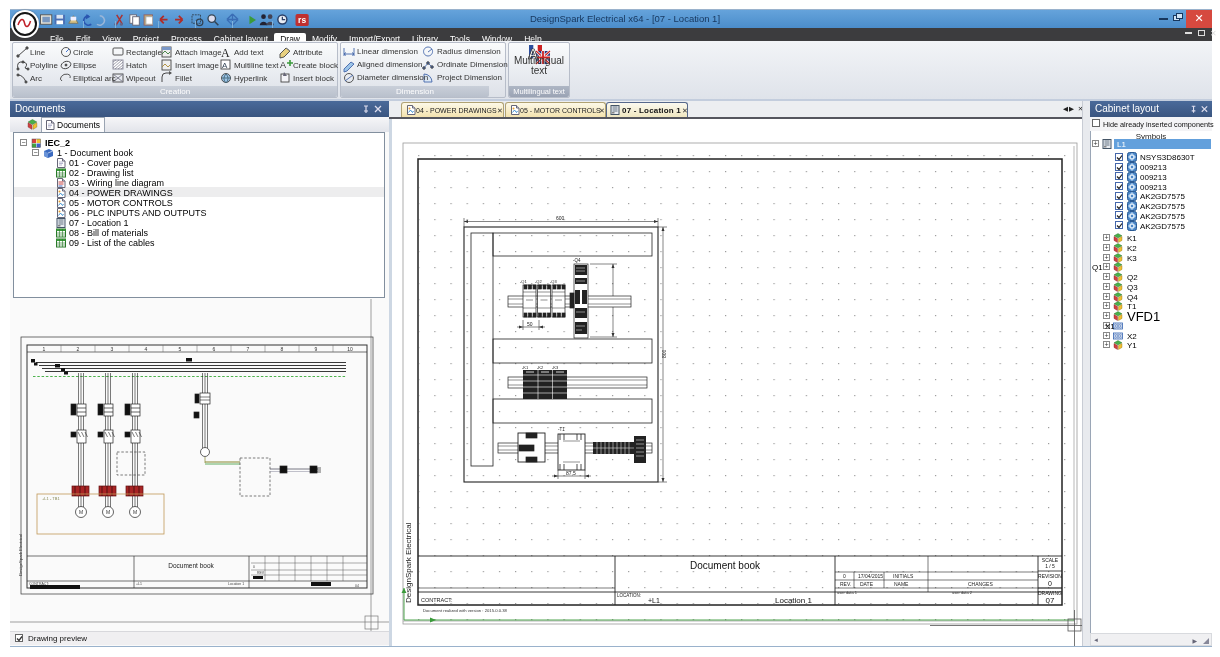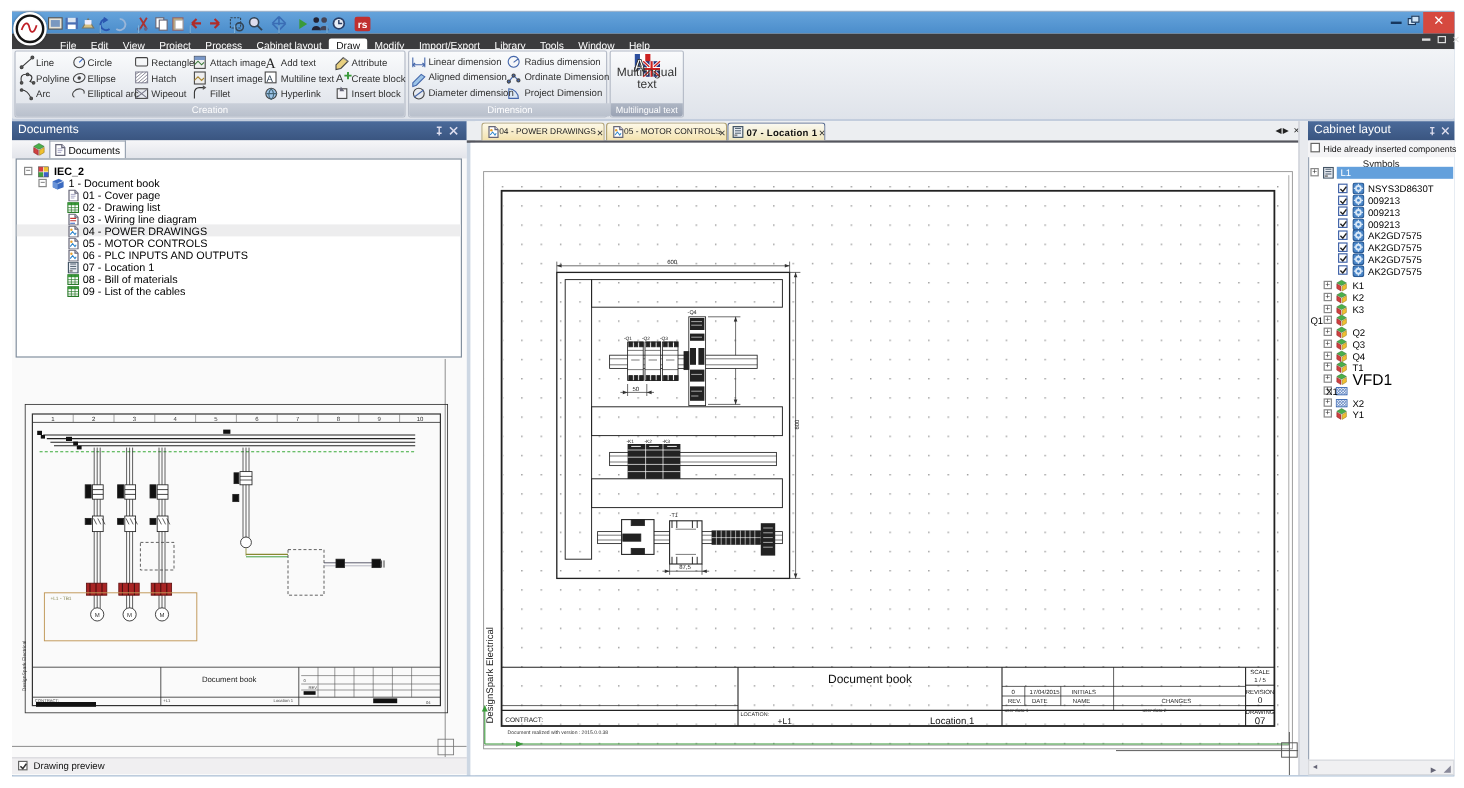--- a/index.html
+++ b/index.html
@@ -54,39 +54,40 @@
       <rect x="272" y="2" width="14" height="13" rx="2" fill="#c03030"></rect>
         <text x="279" y="12" font-size="9" font-weight="bold" fill="#fff" text-anchor="middle">rs</text>
     </g>
   </svg>
   <div class="sep" style="left:73px"></div>
     <div class="sep" style="left:105px"></div>
     <div class="sep" style="left:148px"></div>
     <div class="sep" style="left:185px"></div>
     <div class="sep" style="left:222px"></div>
     <div class="sep" style="left:262px"></div>
+  <div class="ab" style="left:380px;top:3px;width:470px;text-align:center;font-size:9.5px;color:#17375e;line-height:12px">DesignSpark Electrical x64 - [07 - Location 1]</div>
   <div class="ab" style="left:1149px;top:8px;width:9px;height:2px;background:#17375e"></div>
   <div class="ab" style="left:1163px;top:5px;width:7px;height:6px;border:1px solid #17375e;background:#cfe3f5"></div>
   <div class="ab" style="left:1166px;top:3px;width:7px;height:6px;border:1px solid #17375e;background:#cfe3f5"></div>
   <div class="ab" style="left:1176px;top:0;width:26px;height:18px;background:#d6493f;color:#fff;font-size:11px;text-align:center;line-height:17px">✕</div>
 </div>
 
 <div class="ab" id="menubar" style="left:10px;top:28px;width:1202px;height:13px;background:#3c3c3e;white-space:nowrap;padding-left:34px">
   <span class="mi">File</span><span class="mi">Edit</span><span class="mi">View</span><span class="mi">Project</span><span class="mi">Process</span><span class="mi">Cabinet layout</span><span class="mi" style="background:#fff;color:#111;border-radius:2px 2px 0 0">Draw</span><span class="mi">Modify</span><span class="mi">Import/Export</span><span class="mi">Library</span><span class="mi">Tools</span><span class="mi">Window</span><span class="mi">Help</span>
   <div class="ab" style="left:1175px;top:4px;width:7px;height:2px;background:#ddd"></div>
   <div class="ab" style="left:1188px;top:2px;width:7px;height:6px;border:1px solid #ddd"></div>
   <div class="ab" style="left:1200px;top:1px;color:#ddd;font-size:8px;line-height:9px">✕</div>
 </div>
 
 <div class="ab" id="ribbon" style="left:10px;top:41px;width:1202px;height:58px;background:linear-gradient(#f2f4f7,#dfe3ea)"></div>
 <div class="grp" style="left:12px;width:326px"></div>
 <div class="grp" style="left:340px;width:166px"></div>
 <div class="grp" style="left:508px;width:62px"></div>
 <div class="gl" style="left:13px;width:324px">Creation</div>
-<div class="gl" style="left:341px;width:168px">Dimension</div>
+<div class="gl" style="left:341px;width:148px">Dimension</div>
 <div class="gl" style="left:509px;width:60px;font-size:7.5px;background:linear-gradient(#aeb6c4,#9aa3b4)">Multilingual text</div>
 <svg class="ab" style="left:14px;top:44px" width="490" height="42" viewBox="0 0 490 42">
  <g stroke="#444" fill="none" stroke-width="0.9">
 
   <path d="M4 12 L13 4" stroke="#333"></path>
       <circle cx="4" cy="12" r="1.2" fill="#555"></circle>
       <circle cx="13" cy="4" r="1.2" fill="#555"></circle>
   <path d="M4 25 q-2 -8 5 -7 q6 1 2 6 l3 1" stroke="#333"></path>
       <circle cx="4" cy="25" r="1.1" fill="#555"></circle>
       <circle cx="9" cy="18" r="1.1" fill="#555"></circle>

